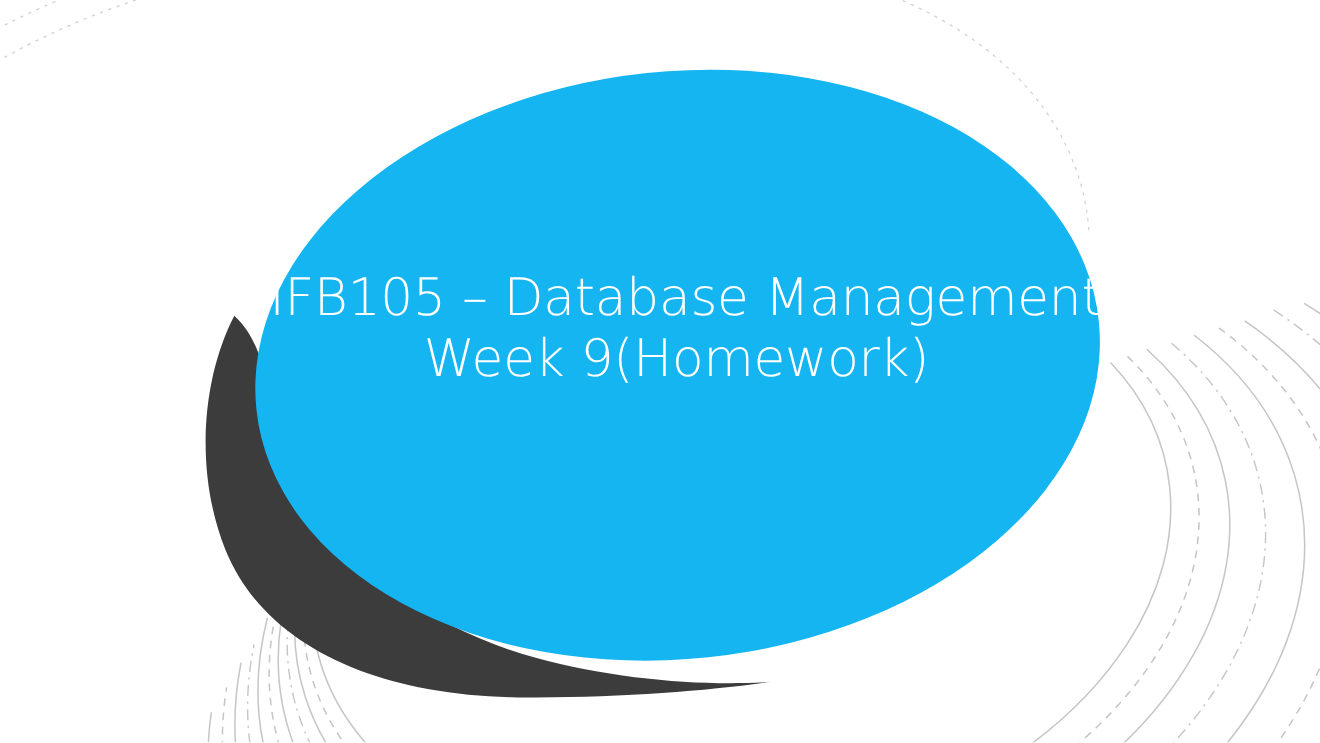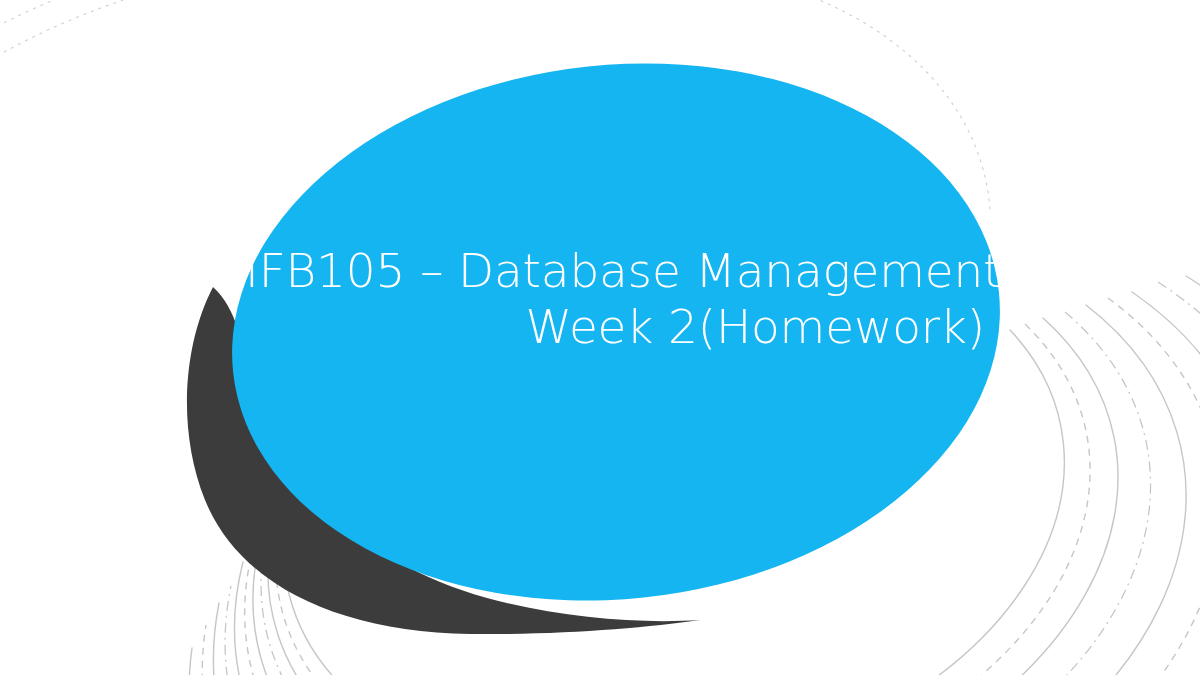--- a/index.html
+++ b/index.html
@@ -27,21 +27,21 @@
   }
   #bg-swirl { z-index: 1; }
   #shapes   { z-index: 2; }
   #title-layer { z-index: 3; }
 
   .title-block {
     position: absolute;
     left: 245px;
     top: 243px;
     width: 740px;
-    text-align: right;
+    text-align: center;
     color: #ffffff;
   }
   .title-line {
     display: block;
     font-family: "DejaVu Sans", "Liberation Sans", sans-serif;
     font-weight: 300;
     font-size: 47px;
     line-height: 56px;
     letter-spacing: -0.2px;
     color: #ffffff;
@@ -102,17 +102,17 @@
              C 640 624, 560 618, 487 598
              C 375 567, 293 496, 262 408
              C 240 346, 240 312, 213 287 Z"></path>
 
     <ellipse cx="616" cy="332" rx="385" ry="267" transform="rotate(-6 616 332)" fill="#15b5f2"></ellipse>
   </svg>
 
   <div id="title-layer">
     <div class="title-block">
       <span class="title-line">IFB105 – Database Management</span>
-      <span class="title-line">Week 2(Homework)</span>
+      <span class="title-line">Week 9(Homework)</span>
     </div>
   </div>
 
 </div>
 
 </body></html>

